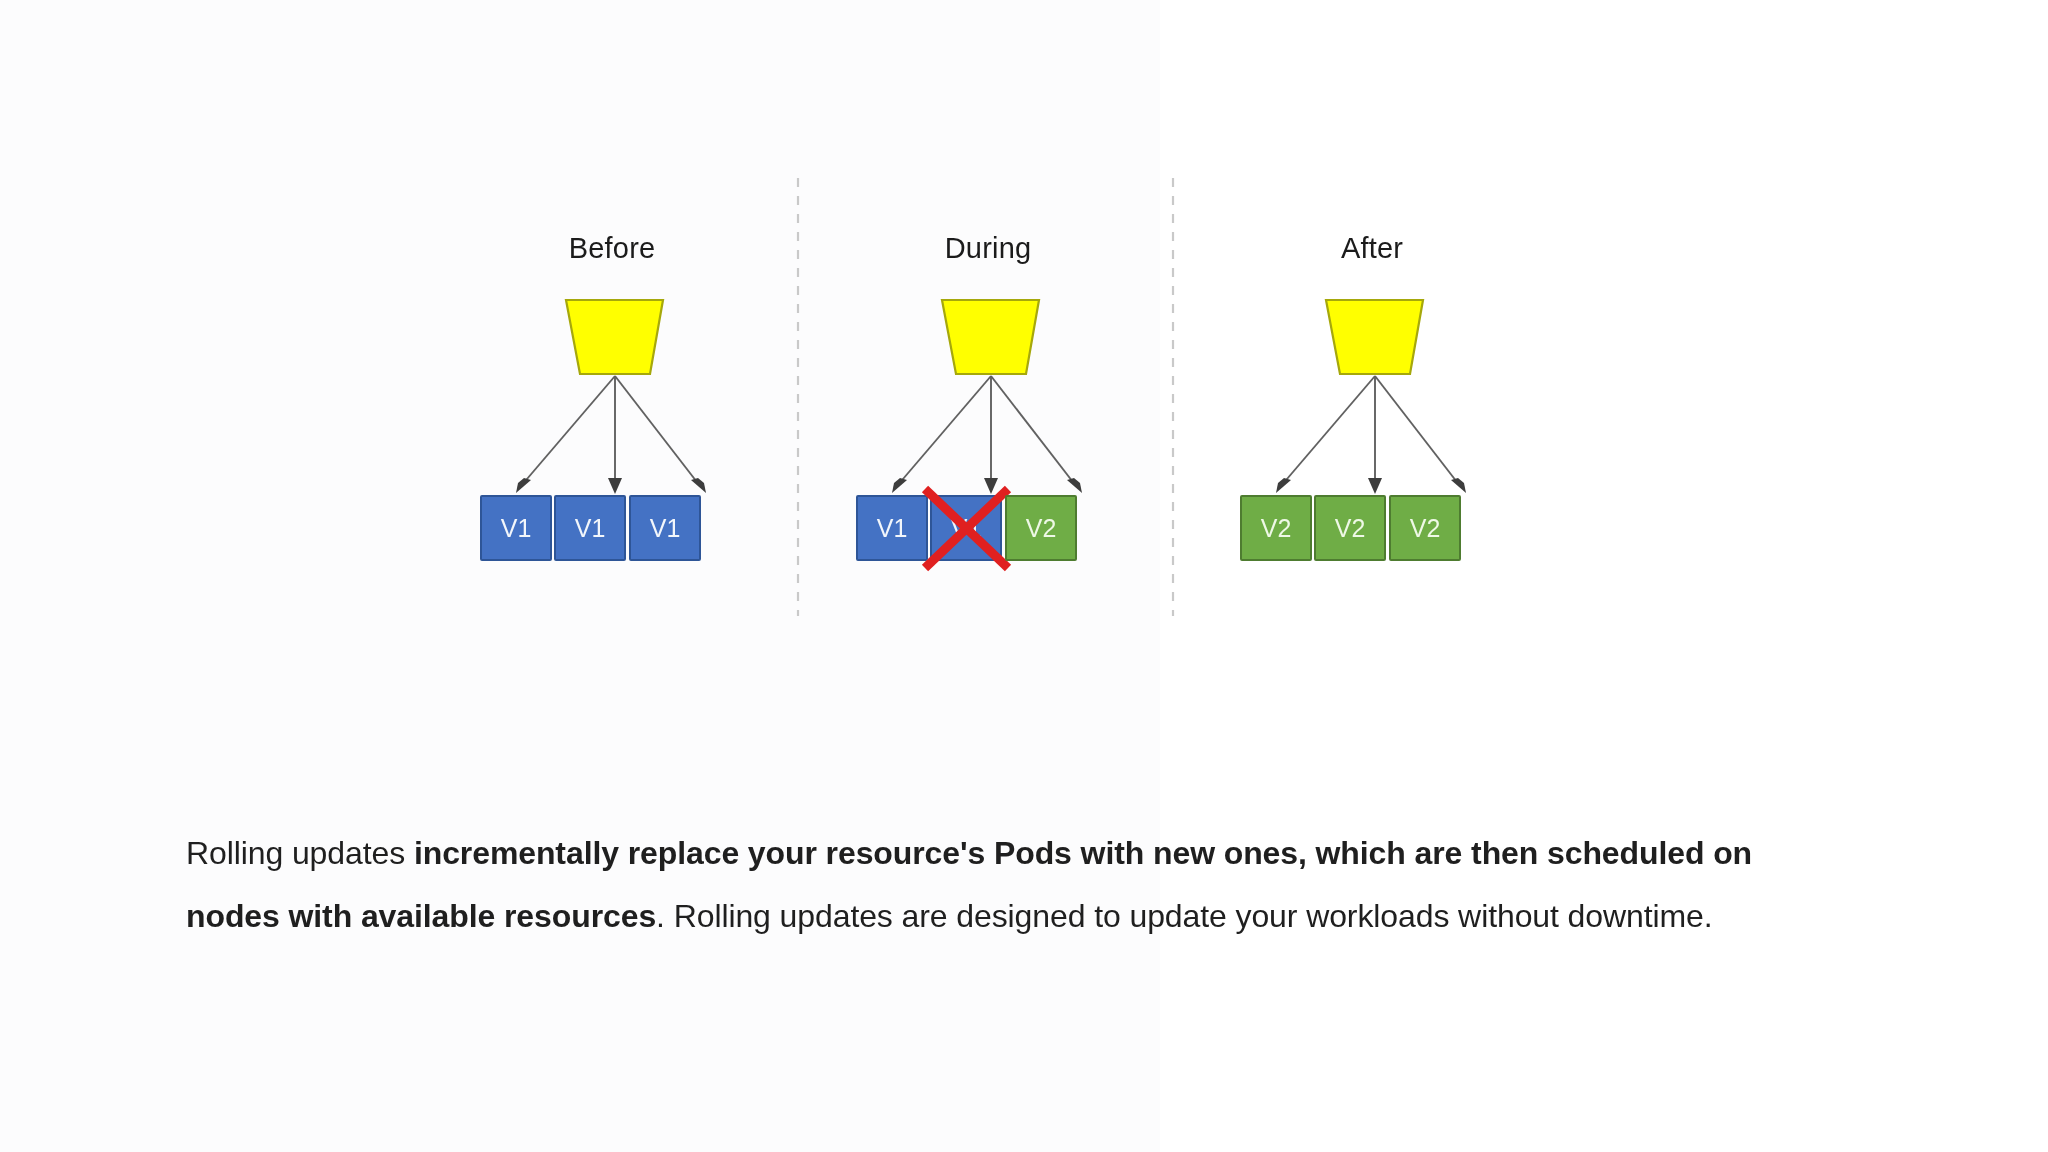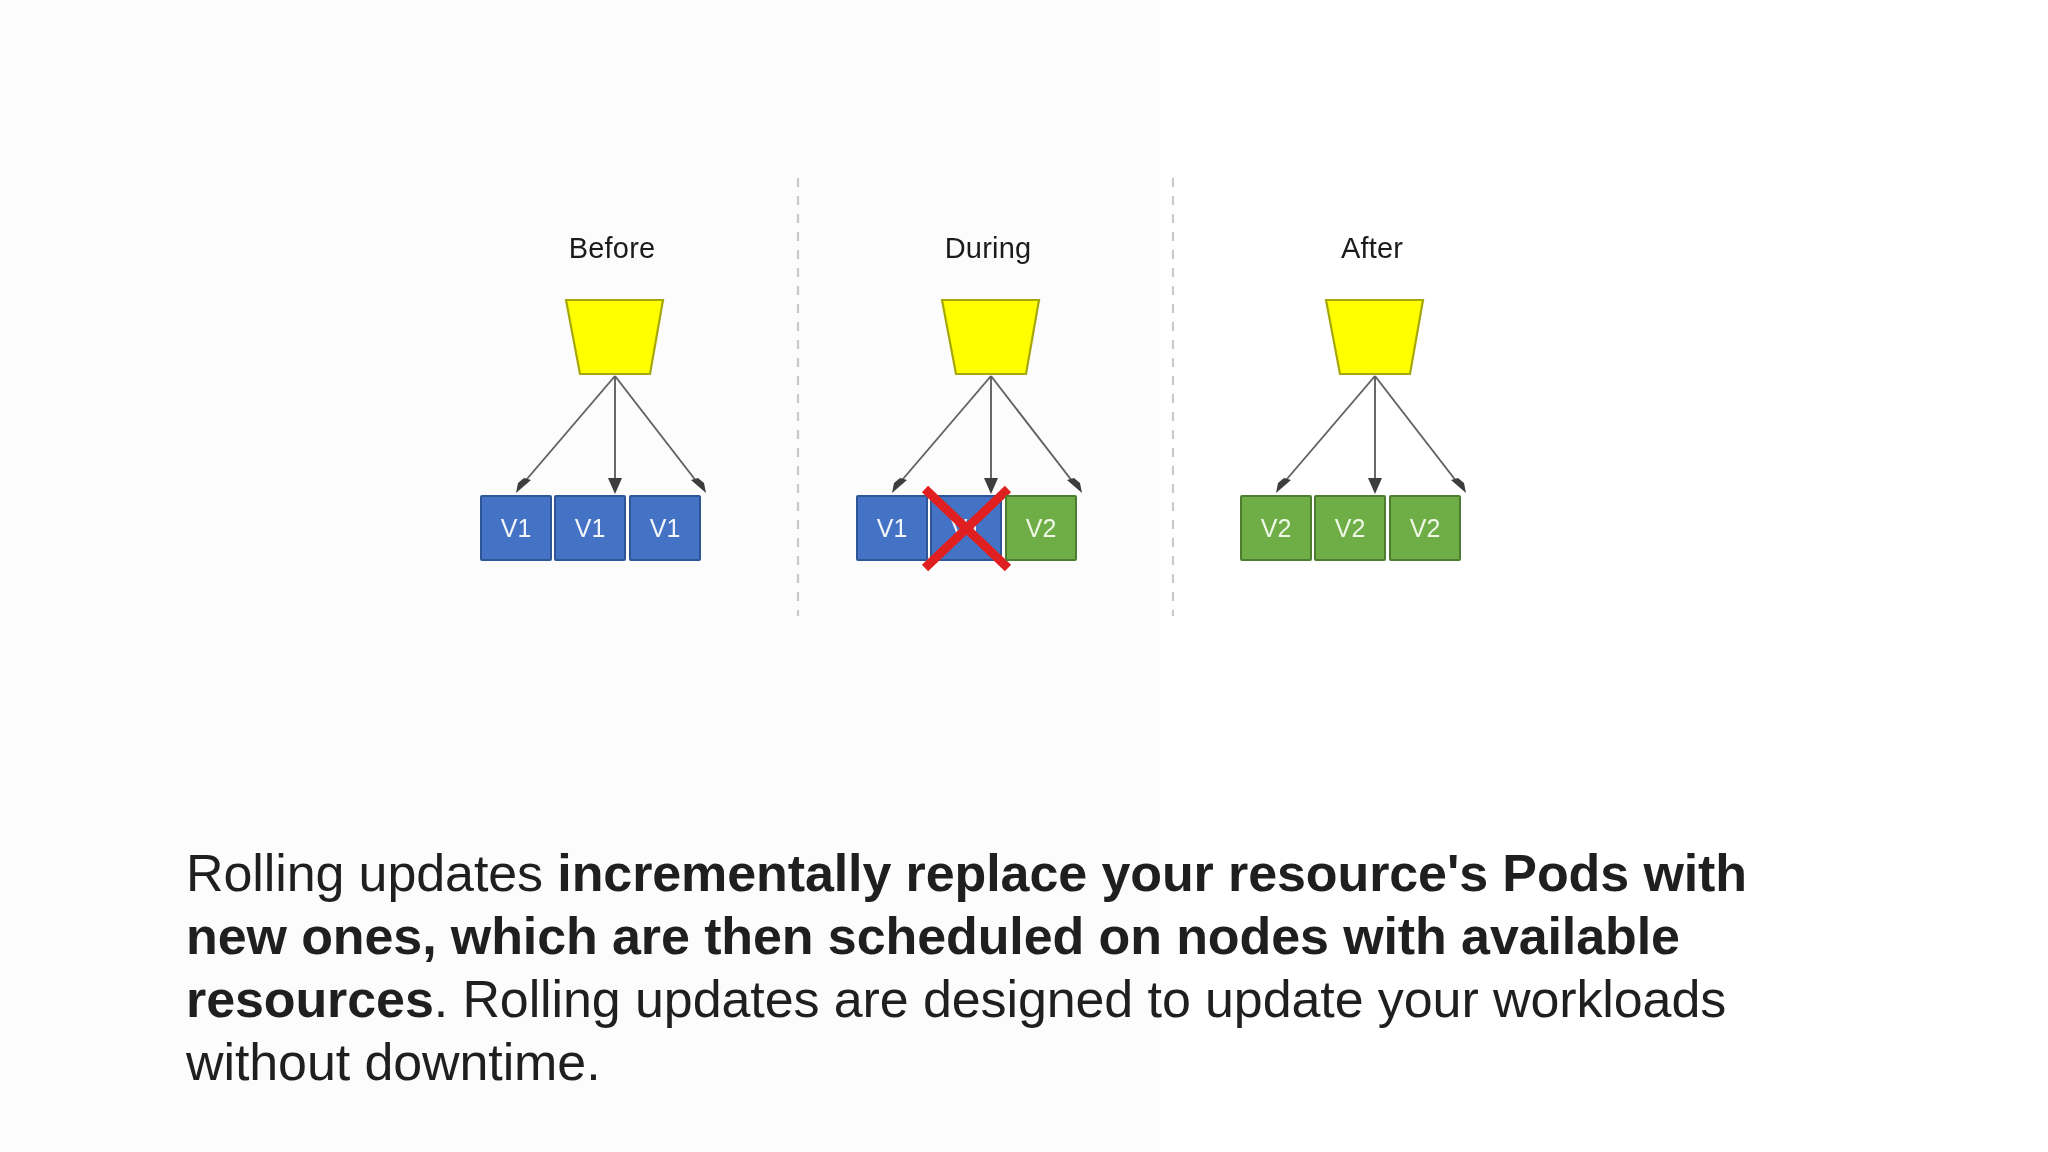--- a/index.html
+++ b/index.html
@@ -91,21 +91,21 @@
     stroke-linecap: butt;
   }
 
   
   #body-copy {
     position: absolute;
     left: 186px;
     top: 790px;
     width: 1590px;
     font-family: "Liberation Sans", sans-serif;
-    font-size: 52px;
+    font-size: 32px;
     line-height: 63px;
     font-weight: 400;
     color: #1f1f1f;
     letter-spacing: -0.1px;
   }
   #body-copy b,
   #body-copy .strong {
     font-weight: 700;
   }
 </style>

